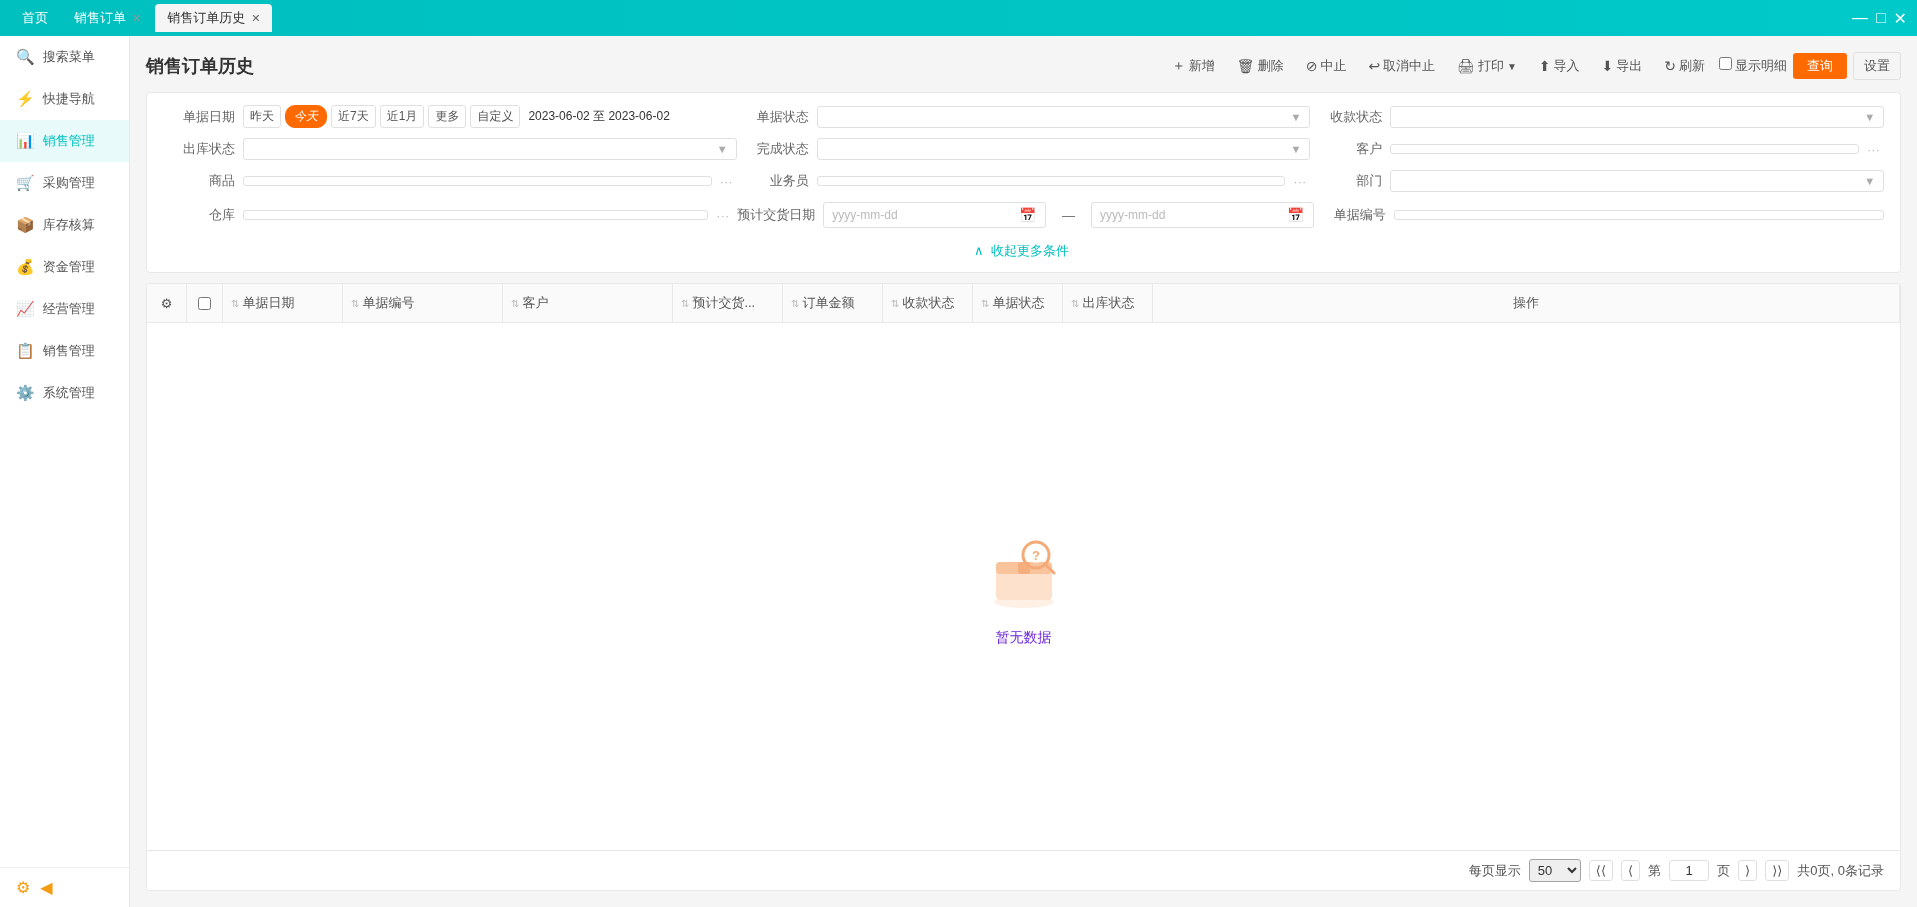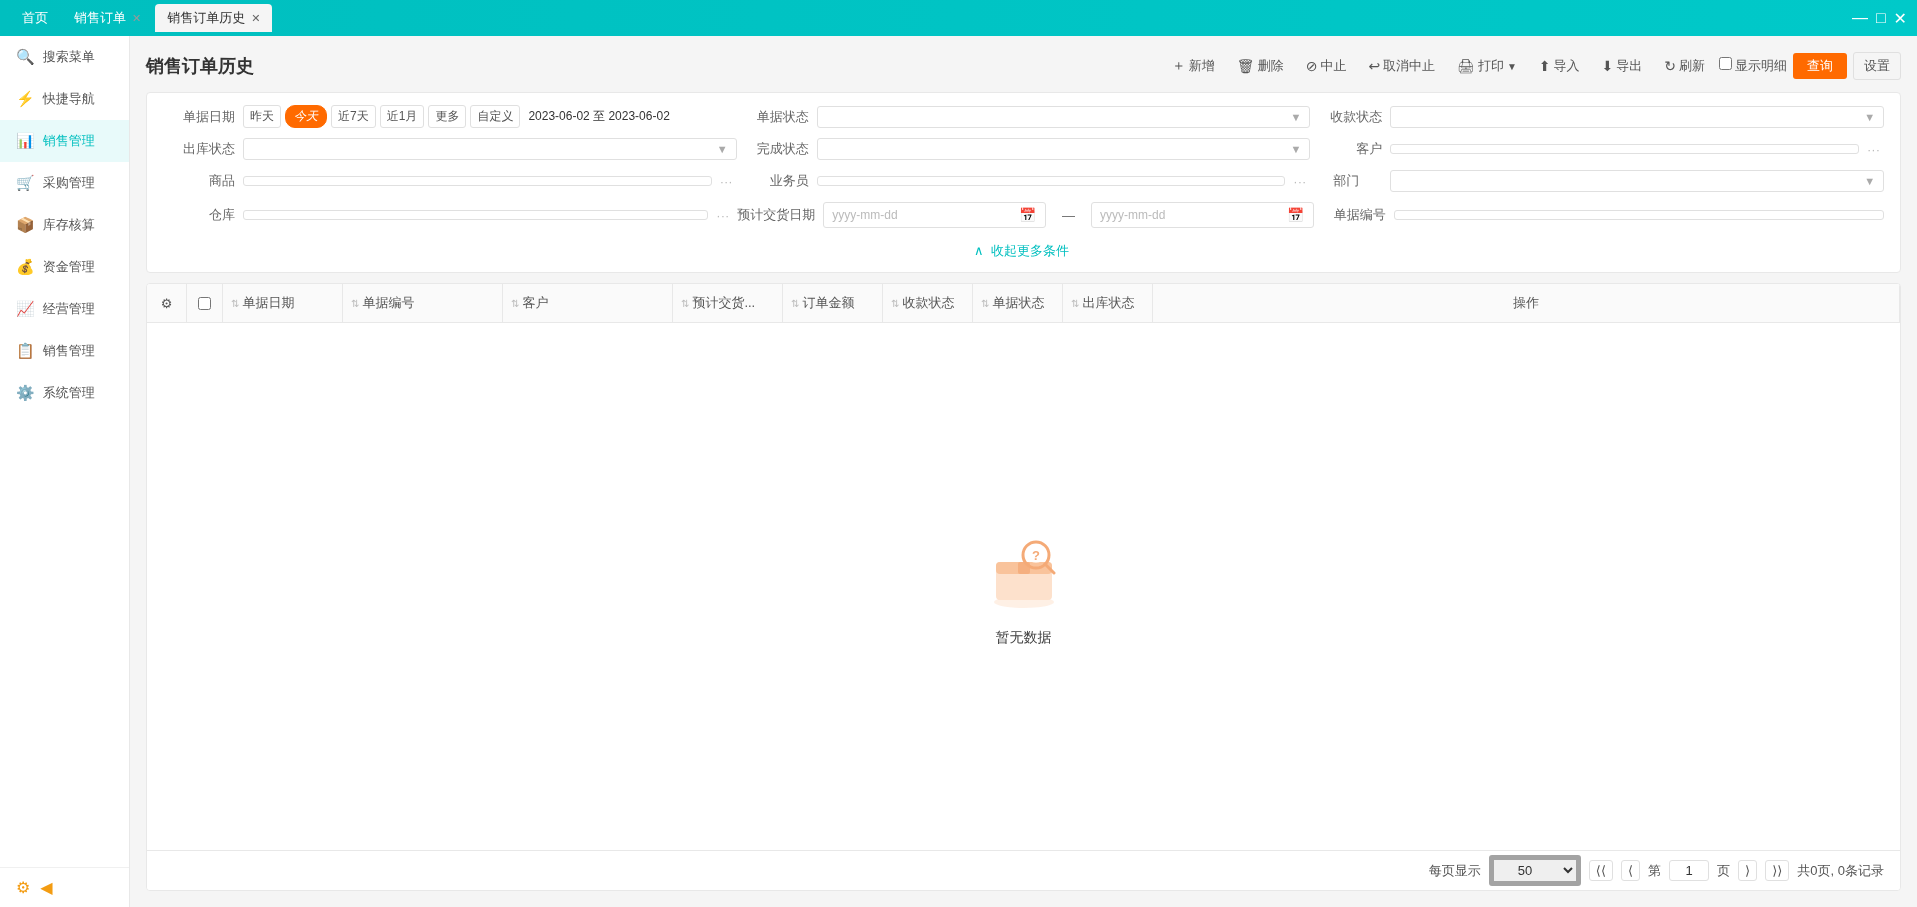--- a/index.html
+++ b/index.html
@@ -289,42 +289,42 @@
       align-items: center;
       justify-content: center;
       gap: 12px;
     }
     .empty-icon {
       width: 100px;
       height: 90px;
       position: relative;
     }
     .empty-text {
-      color: #404040;
+      color: #6d28d9;
       font-size: 14px;
     }
 
     
     .pagination {
       height: 40px;
       background: #fff;
       border-top: 1px solid #e8e8e8;
       display: flex;
       align-items: center;
       justify-content: flex-end;
       padding: 0 16px;
       gap: 8px;
       color: #555;
       font-size: 13px;
       flex-shrink: 0;
     }
     .pagination select {
-      border: 5px solid #a3a3a3;
+      border: 1px solid #a3a3a3;
       border-radius: 3px;
-      padding: 2px 20px;
+      padding: 2px 4px;
       color: #333;
     }
     .page-btn {
       border: 1px solid #e0e0e0;
       border-radius: 3px;
       background: #fff;
       padding: 2px 6px;
       cursor: pointer;
       color: #555;
       font-size: 13px;
@@ -510,21 +510,21 @@
         <span class="filter-label">商品</span>
         <div class="filter-col">
           <div style="flex:1; border:1px solid #e0e0e0; border-radius:3px; padding:4px 8px; background:#fff; min-width:150px;"></div>
           <span class="filter-dots">···</span>
         </div>
         <span class="filter-label" style="width:80px; text-align:right; padding-right:8px;">业务员</span>
         <div class="filter-col">
           <div style="flex:1; border:1px solid #e0e0e0; border-radius:3px; padding:4px 8px; background:#fff; min-width:150px;"></div>
           <span class="filter-dots">···</span>
         </div>
-        <span class="filter-label" style="width:80px; text-align:center; padding-right:8px;">部门</span>
+        <span class="filter-label" style="width:80px; text-align:right; padding-right:8px;">部门</span>
         <div class="filter-col">
           <div class="filter-select" style="min-width:180px;">
             <span></span>
             <span class="chevron">▼</span>
           </div>
         </div>
       </div>
 
       <div class="filter-row">
         <span class="filter-label">仓库</span>

